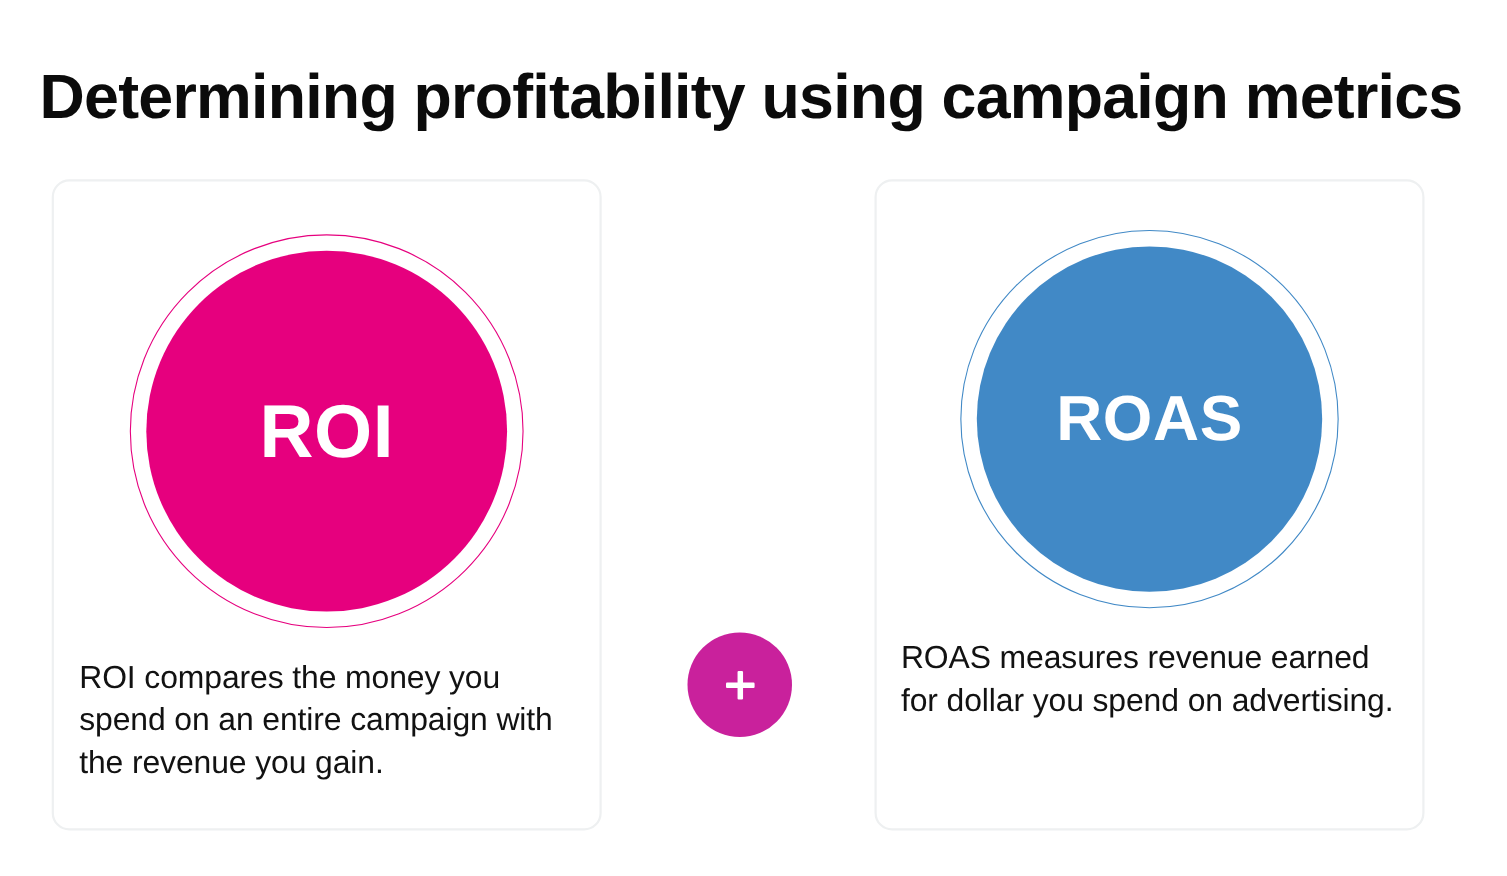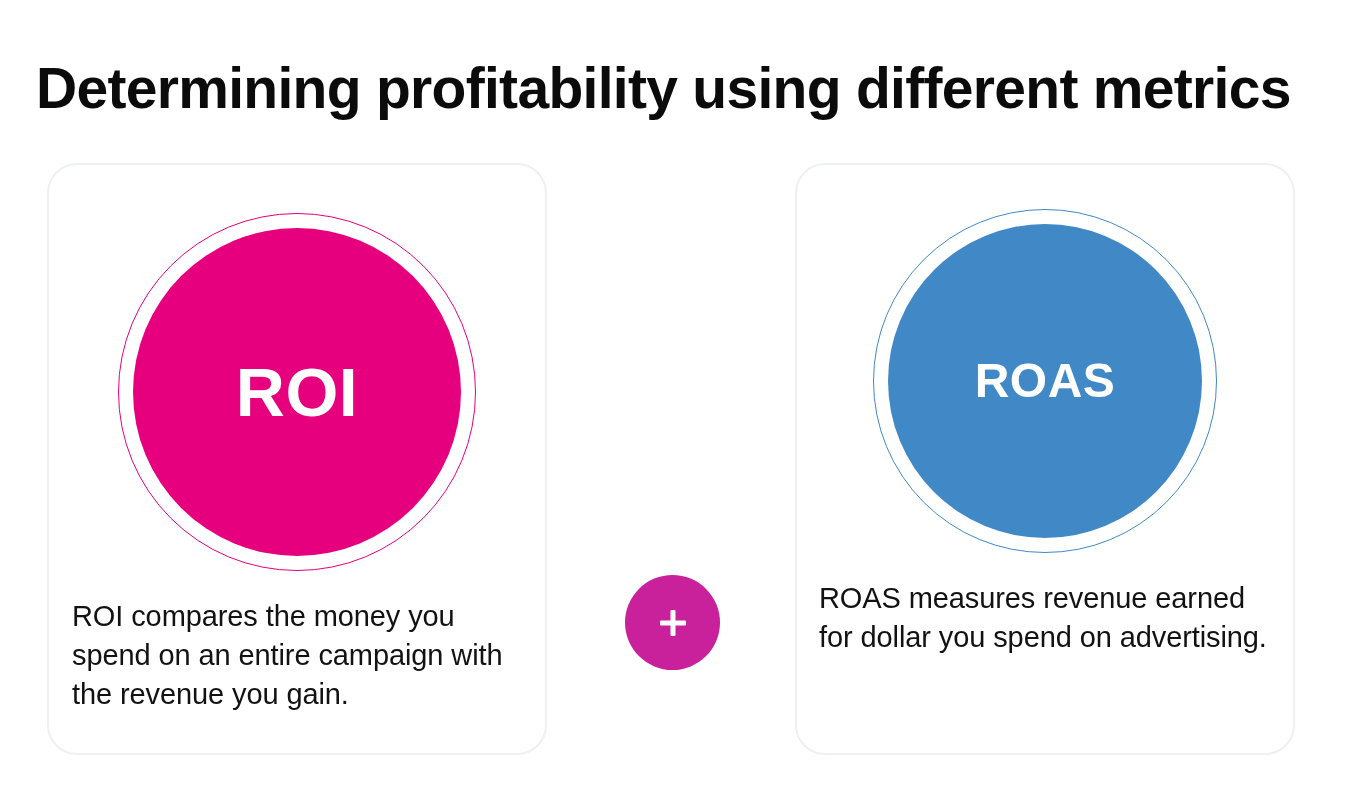--- a/index.html
+++ b/index.html
@@ -41,21 +41,21 @@
   }
 
   .metric-card {
     position: absolute;
     top: 0;
     width: 500px;
     height: 592px;
     box-sizing: border-box;
     background: #ffffff;
     border: 2px solid #eef0f1;
-    border-radius: 30px;
+    border-radius: 16px;
     display: flex;
     flex-direction: column;
     align-items: center;
   }
   .metric-card.left  { left: 47px; }
   .metric-card.right { left: 795px; }
 
   
   .circle-wrap {
     position: relative;
@@ -101,21 +101,21 @@
   }
 
   .circle-label {
     color: #ffffff;
     font-weight: 600;
     letter-spacing: 0.5px;
     line-height: 1;
     user-select: none;
   }
   .circle-wrap.roi  .circle-label { font-size: 68px; }
-  .circle-wrap.roas .circle-label { font-size: 48px; }
+  .circle-wrap.roas .circle-label { font-size: 58px; }
 
   
   .card-caption {
     margin-top: 26px;
     width: 450px;
     font-size: 29px;
     line-height: 39px;
     color: #121212;
     letter-spacing: -0.1px;
   }
@@ -159,21 +159,21 @@
     top: 50%;
     left: 0;
     height: 5px;
     width: 26px;
     transform: translateY(-50%);
   }
 </style>
 </head>
 <body>
 
-<h1 class="page-title">Determining profitability using different metrics</h1>
+<h1 class="page-title">Determining profitability using campaign metrics</h1>
 
 <div class="cards-row">
 
   <div class="metric-card left">
     <div class="circle-wrap roi">
       <div class="circle-ring"></div>
       <div class="circle-disc">
         <span class="circle-label">ROI</span>
       </div>
     </div>

